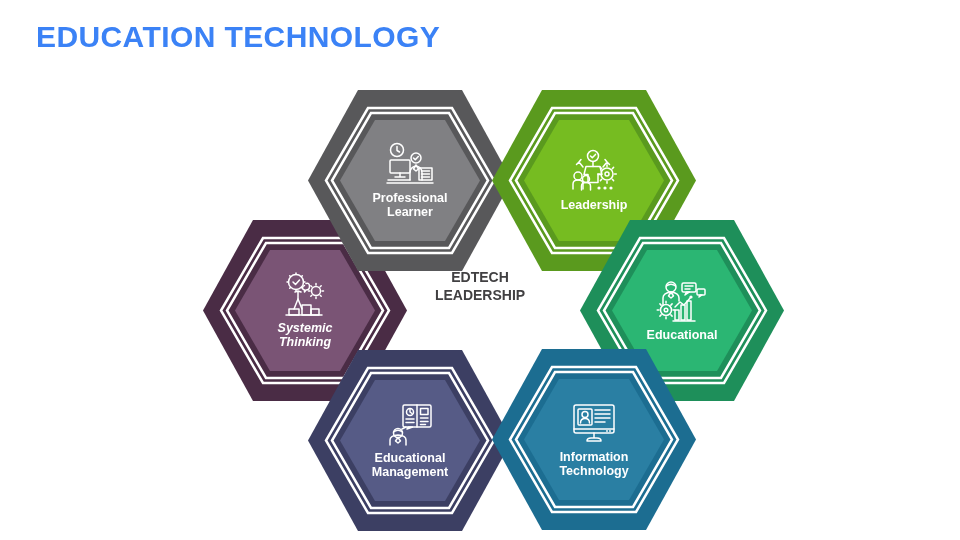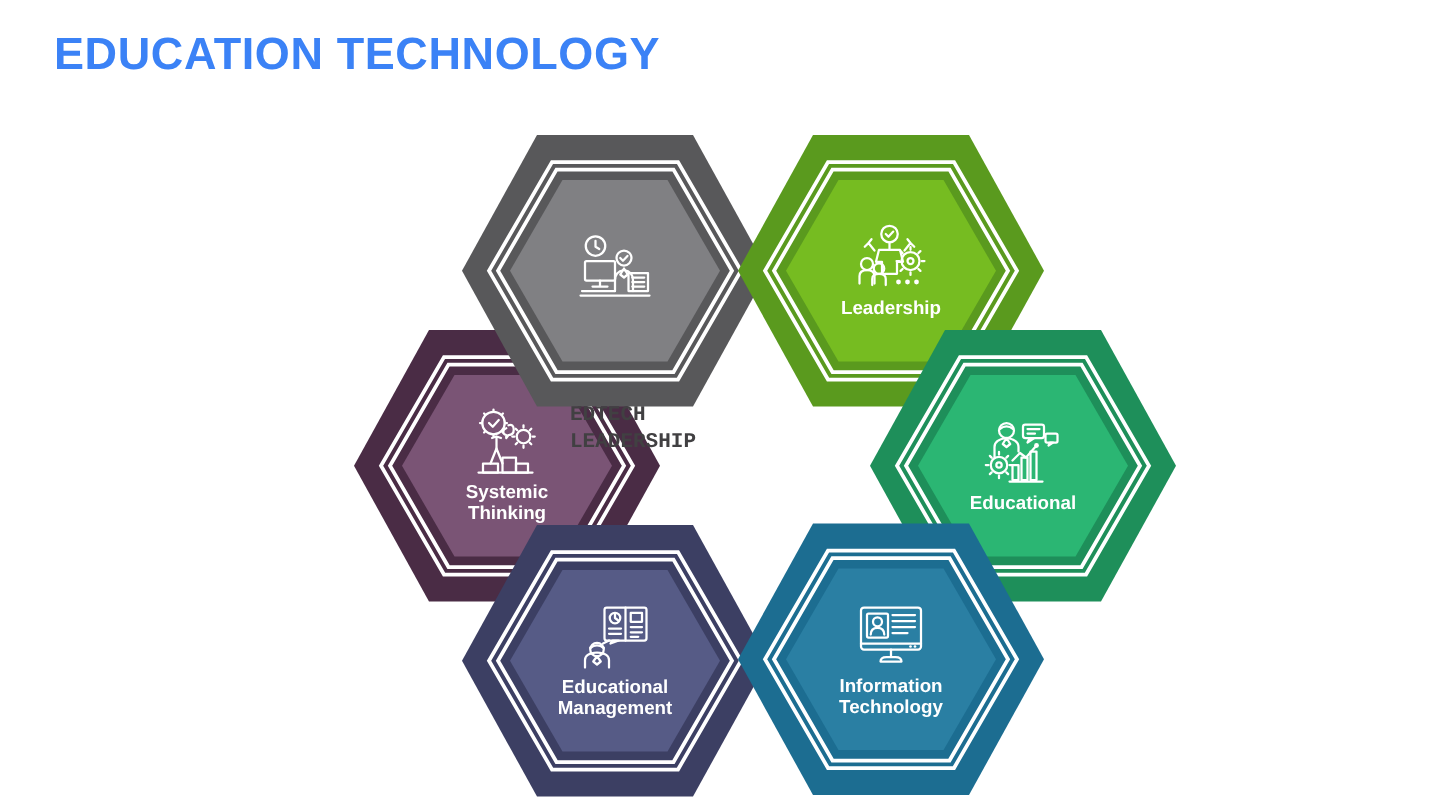--- a/index.html
+++ b/index.html
@@ -81,36 +81,36 @@
     text-align: center;
     max-width: 120px;
     white-space: pre-line;
   }
 
   #center-label {
     position: absolute;
     left: 380px;
     top: 268px;
     width: 200px;
+    text-align: center;
     font-size: 14px;
     font-weight: bold;
     line-height: 18px;
     color: #414042;
     white-space: pre-line;
-    font-family: Liberation Mono, monospace;
   }
 </style>
 </head>
 <body>
 
 <div id="page-title">EDUCATION TECHNOLOGY</div>
 
 <div id="diagram">
 
-  <div class="hex-node" style="left:234px; top:218px;">
+  <div class="hex-node" style="left:201px; top:218px;font-style:italic;">
     <svg viewBox="0 0 208 185">
       <polygon points="52,2 156,2 206,92.5 156,183 52,183 2,92.5" style="fill:#4a2c45"></polygon>
       <polygon points="62,20 146,20 188,92.5 146,165 62,165 20,92.5" style="fill:none;stroke:#ffffff;stroke-width:2.5"></polygon>
       <polygon points="65,25 143,25 182,92.5 143,160 65,160 26,92.5" style="fill:none;stroke:#ffffff;stroke-width:2.5"></polygon>
       <polygon points="69,32 139,32 174,92.5 139,153 69,153 34,92.5" style="fill:#7a5475"></polygon>
     </svg>
     <div class="hex-content">
       <div class="hex-icon">
         <svg viewBox="0 0 50 46" fill="none" stroke="#ffffff" stroke-width="1.5" stroke-linecap="round" stroke-linejoin="round">
           <circle cx="16" cy="10" r="7.5"></circle>
@@ -152,20 +152,22 @@
           <path d="M3 38 h22"></path>
           <circle cx="31" cy="16" r="5"></circle>
           <path d="M28.5 16 l1.8 1.8 l3 -3.2"></path>
           <path d="M25 38 v-7 q0 -6 6 -7 q6 1 6 7 v7"></path>
           <path d="M31 23 l-2.5 4 l2.5 2 l2.5 -2 z"></path>
           <rect x="34" y="26" width="13" height="12"></rect>
           <path d="M36.5 29 h8 M36.5 32 h8 M36.5 35 h8"></path>
           <path d="M2 41 h46"></path>
         </svg>
       </div>
+      <div class="hex-label">Professional
+Learner</div>
     </div>
   </div>
 
   <div class="hex-node" style="left:490px; top:88px;">
     <svg viewBox="0 0 208 185">
       <polygon points="52,2 156,2 206,92.5 156,183 52,183 2,92.5" style="fill:#5a9a1e"></polygon>
       <polygon points="62,20 146,20 188,92.5 146,165 62,165 20,92.5" style="fill:none;stroke:#ffffff;stroke-width:2.5"></polygon>
       <polygon points="65,25 143,25 182,92.5 143,160 65,160 26,92.5" style="fill:none;stroke:#ffffff;stroke-width:2.5"></polygon>
       <polygon points="69,32 139,32 174,92.5 139,153 69,153 34,92.5" style="fill:#76bc21"></polygon>
     </svg>

